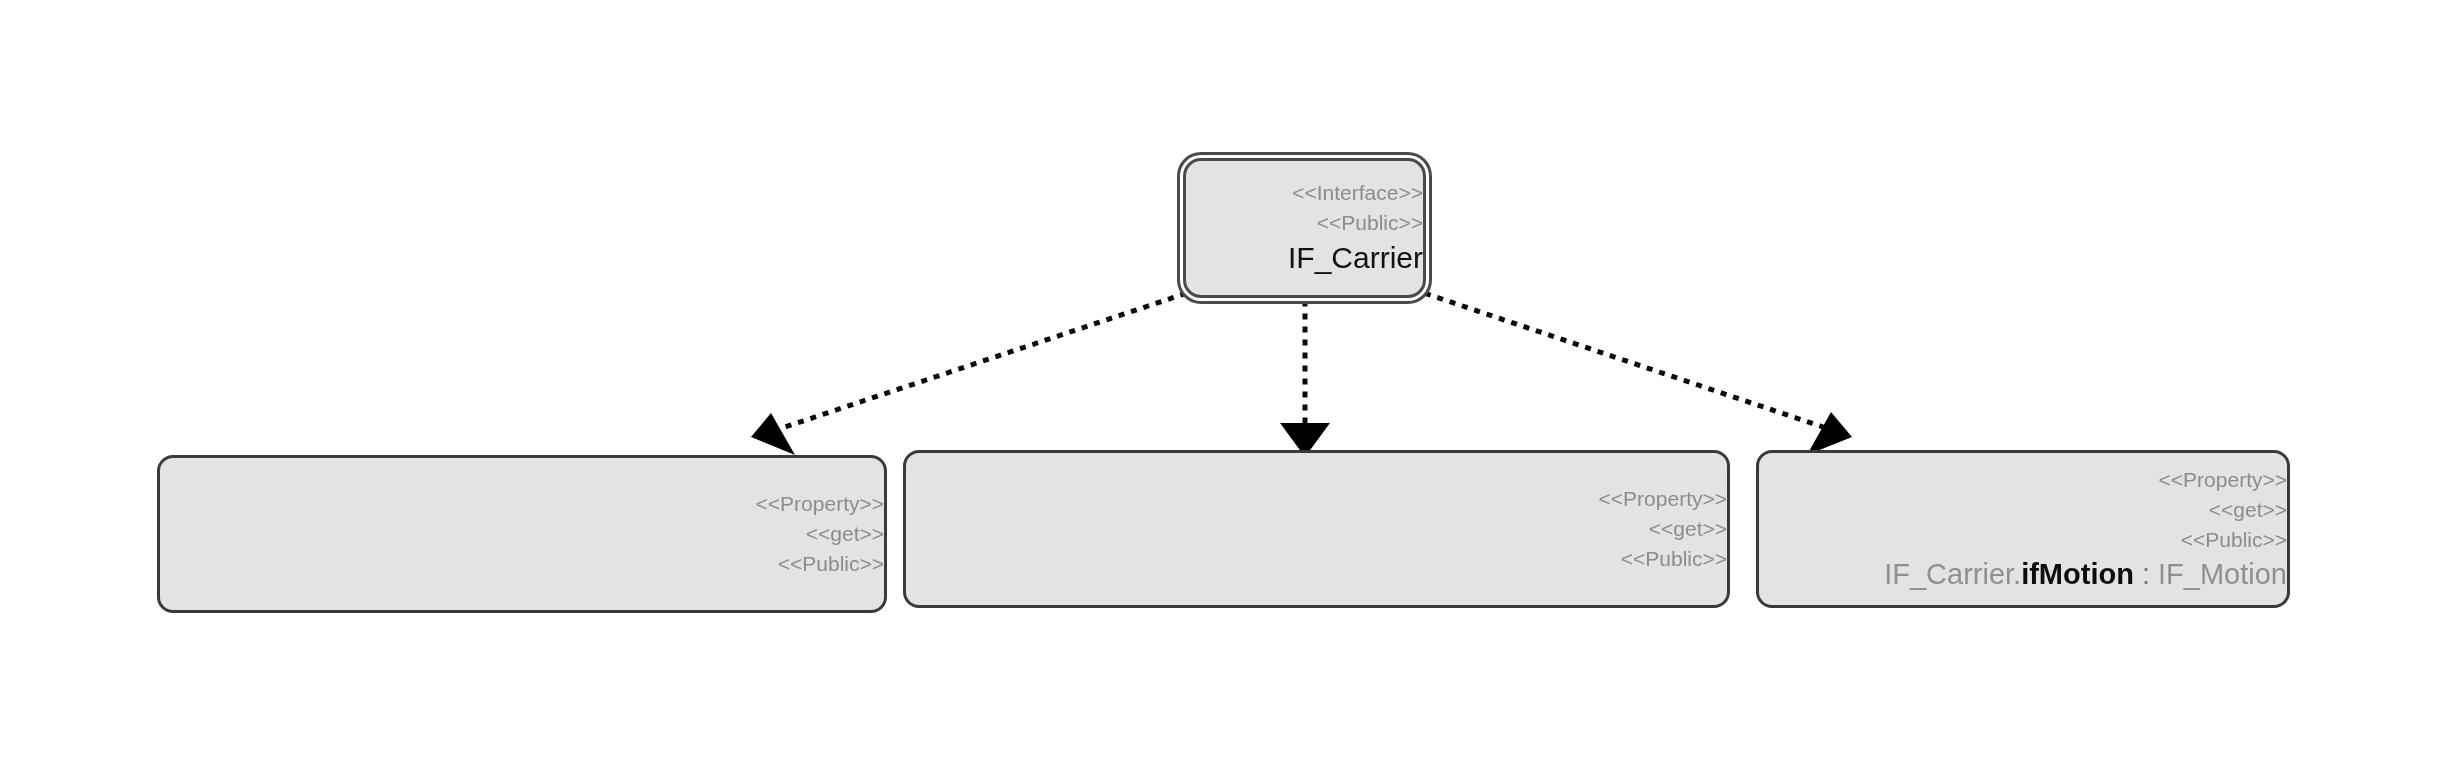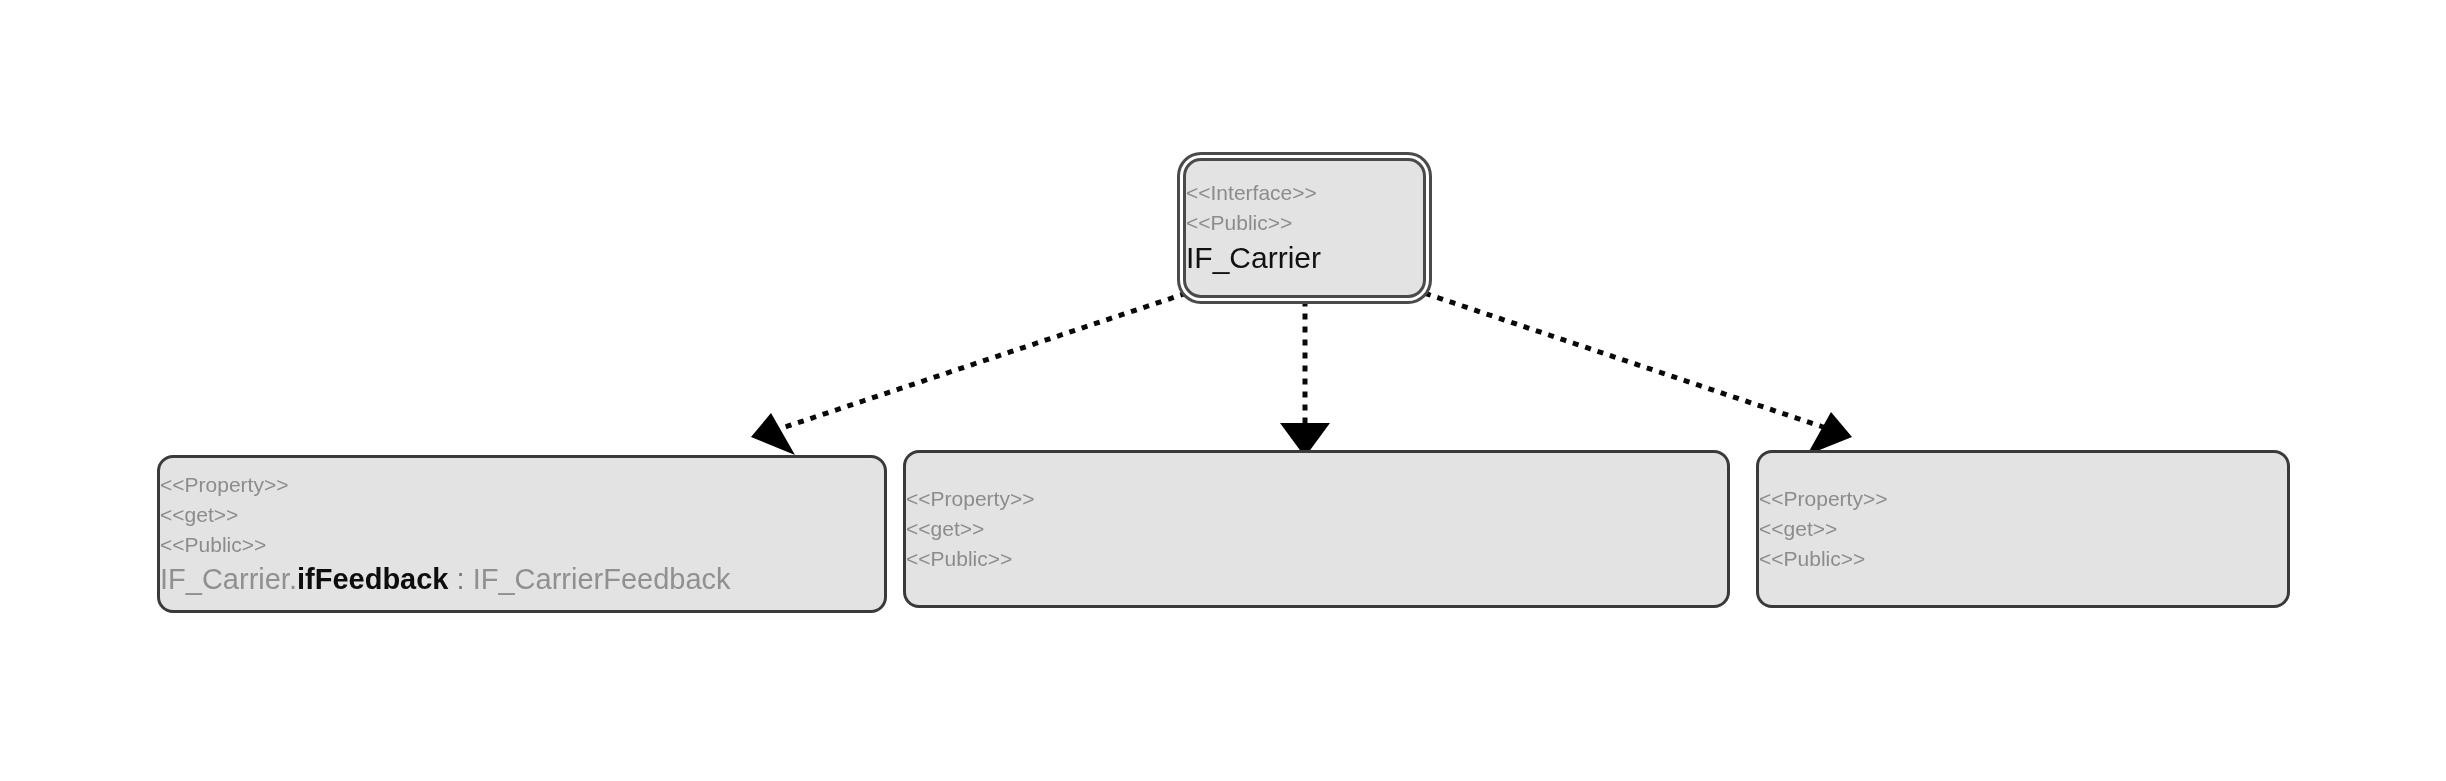--- a/index.html
+++ b/index.html
@@ -26,21 +26,21 @@
     pointer-events: none;
   }
   .node {
     position: absolute;
     box-sizing: border-box;
     background: #e3e3e3;
     border: 3px solid #3a3a3a;
     border-radius: 16px;
     display: flex;
     flex-direction: column;
-    align-items: flex-start;
+    align-items: flex-end;
     justify-content: center;
     text-align: center;
     z-index: 2;
   }
   .node.interface-node {
     border: 3px solid #4a4a4a;
     border-radius: 18px;
     box-shadow: 0 0 0 3px #ffffff, 0 0 0 6px #4a4a4a;
   }
   .stereo {
@@ -86,30 +86,30 @@
   <div class="node interface-node" style="left:1183px; top:158px; width:243px; height:140px;">
     <div class="stereo">&lt;&lt;Interface&gt;&gt;</div>
     <div class="stereo">&lt;&lt;Public&gt;&gt;</div>
     <div class="title-main">IF_Carrier</div>
   </div>
 
   <div class="node" style="left:157px; top:455px; width:730px; height:158px;">
     <div class="stereo">&lt;&lt;Property&gt;&gt;</div>
     <div class="stereo">&lt;&lt;get&gt;&gt;</div>
     <div class="stereo">&lt;&lt;Public&gt;&gt;</div>
-    <div class="member-line">
-      <span class="owner">IF_Carrier.</span><span class="name">ifFeedback</span><span class="sep"> : </span><span class="type">IF_CarrierFeedback</span>
-    </div>
   </div>
 
   <div class="node" style="left:903px; top:450px; width:827px; height:158px;">
     <div class="stereo">&lt;&lt;Property&gt;&gt;</div>
     <div class="stereo">&lt;&lt;get&gt;&gt;</div>
     <div class="stereo">&lt;&lt;Public&gt;&gt;</div>
   </div>
 
   <div class="node" style="left:1756px; top:450px; width:534px; height:158px;">
     <div class="stereo">&lt;&lt;Property&gt;&gt;</div>
     <div class="stereo">&lt;&lt;get&gt;&gt;</div>
     <div class="stereo">&lt;&lt;Public&gt;&gt;</div>
+    <div class="member-line">
+      <span class="owner">IF_Carrier.</span><span class="name">ifMotion</span><span class="sep"> : </span><span class="type">IF_Motion</span>
+    </div>
   </div>
 
 </div>
 
 </body></html>

